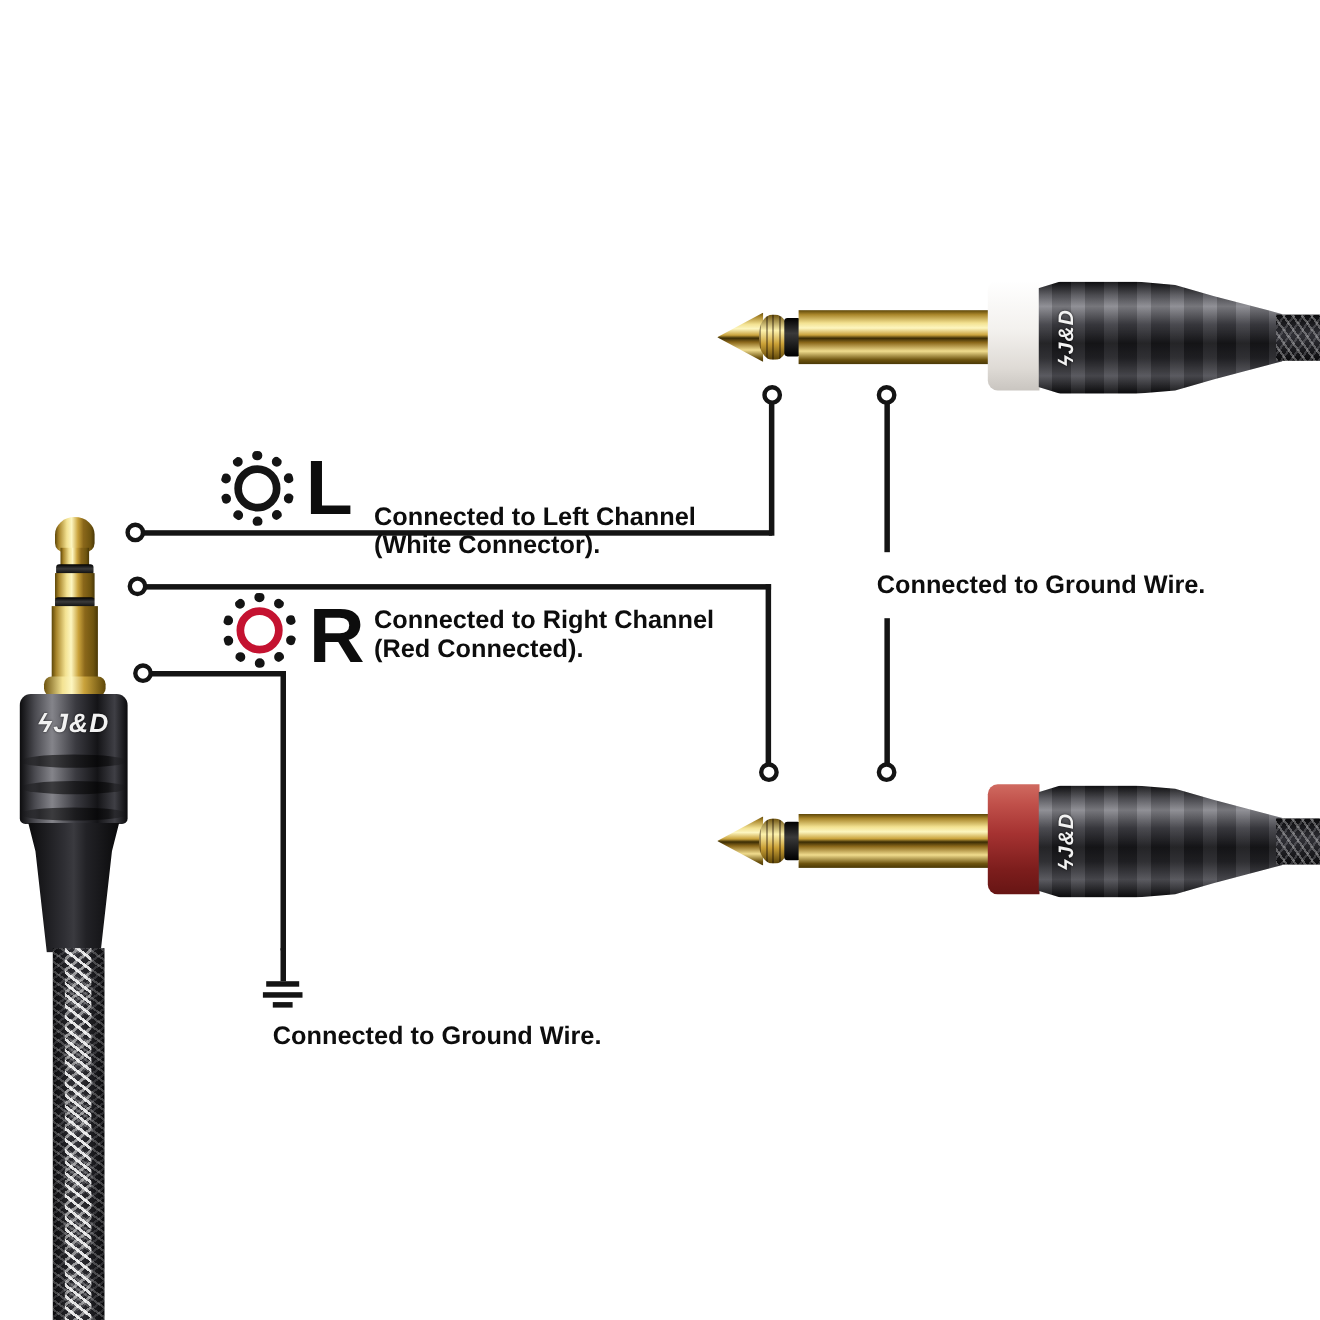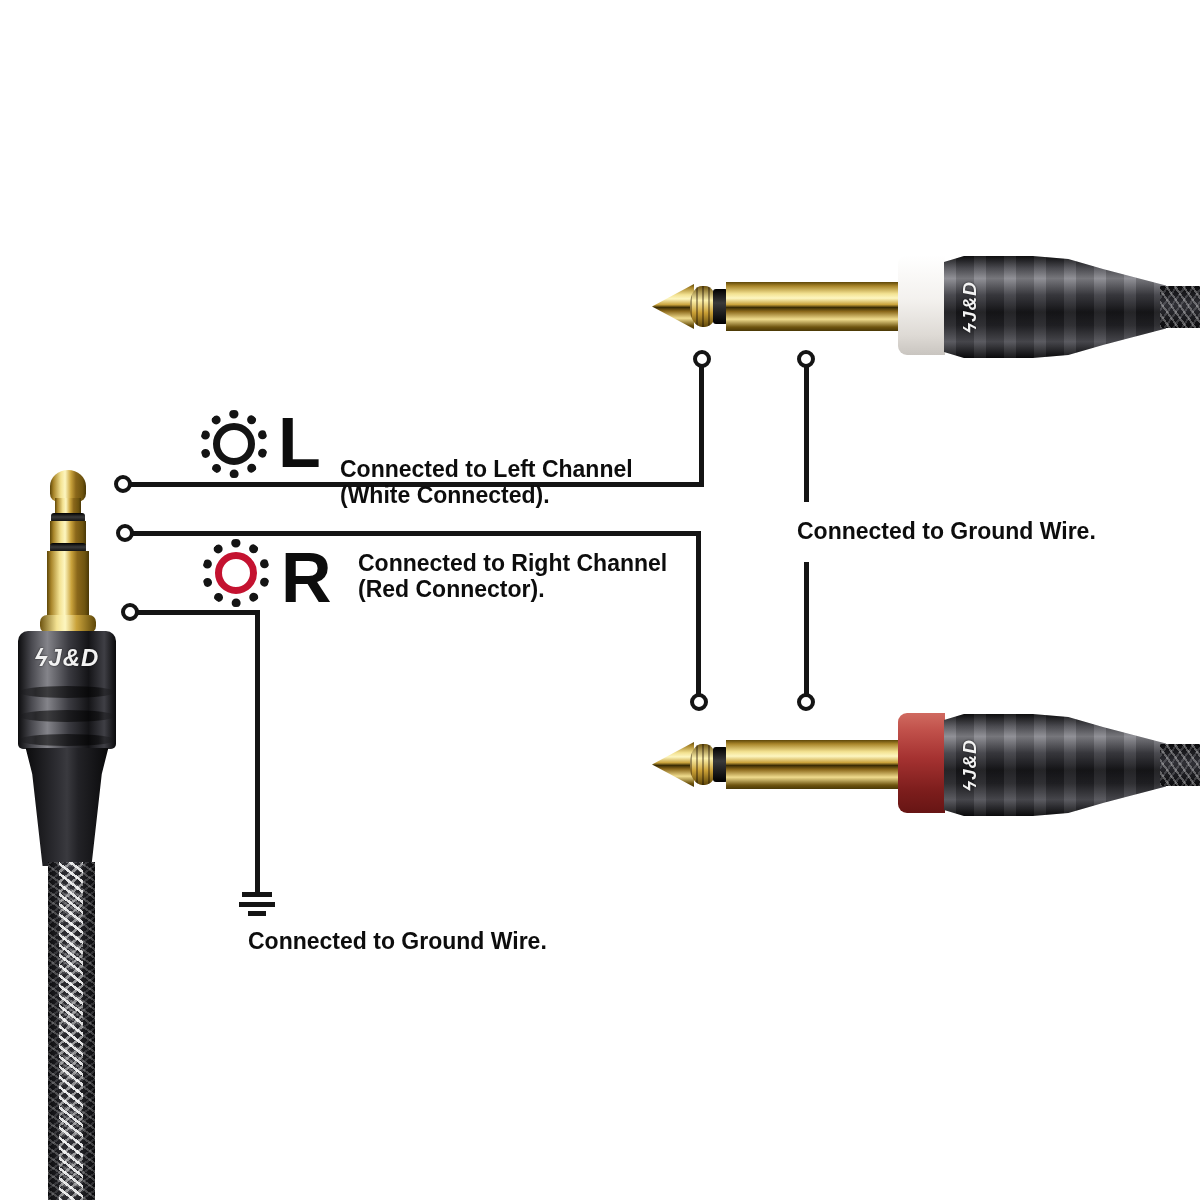--- a/index.html
+++ b/index.html
@@ -144,29 +144,29 @@
   <div class="abs node" style="left:693px;top:350px;"></div>
   <div class="abs node" style="left:797px;top:350px;"></div>
   <div class="abs node" style="left:690px;top:693px;"></div>
   <div class="abs node" style="left:797px;top:693px;"></div>
 
   <div class="abs ring" style="left:200px;top:410px;"></div>
   <div class="abs ring-inner" style="left:213px;top:423px;width:28px;height:28px;border:7px solid #141414;"></div>
   <div class="abs chan-letter" style="left:278px;top:408px;">L</div>
   <div class="abs lbl" style="left:340px;top:428px;margin-top:28px;">
     <div>Connected to Left Channel</div>
-    <div>(White Connected).</div>
+    <div>(White Connector).</div>
   </div>
 
   <div class="abs ring" style="left:202px;top:539px;"></div>
   <div class="abs ring-inner" style="left:215px;top:552px;width:28px;height:28px;border:7px solid #c41230;"></div>
   <div class="abs chan-letter" style="left:281px;top:543px;">R</div>
-  <div class="abs lbl" style="left:340px;top:550px;margin-left:18px;">
+  <div class="abs lbl" style="left:340px;top:550px;">
     <div>Connected to Right Channel</div>
-    <div>(Red Connector).</div>
+    <div>(Red Connected).</div>
   </div>
 
   <div class="abs lbl" style="left:797px;top:518px;white-space:nowrap;">Connected to Ground Wire.</div>
   <div class="abs lbl" style="left:248px;top:928px;white-space:nowrap;">Connected to Ground Wire.</div>
 
   <div>
     <div class="abs vline" style="left:255px;top:862px;height:30px;"></div>
     <div class="abs gbar" style="left:242px;top:892px;width:30px;"></div>
     <div class="abs gbar" style="left:239px;top:902px;width:36px;"></div>
     <div class="abs gbar" style="left:248px;top:911px;width:18px;"></div>

